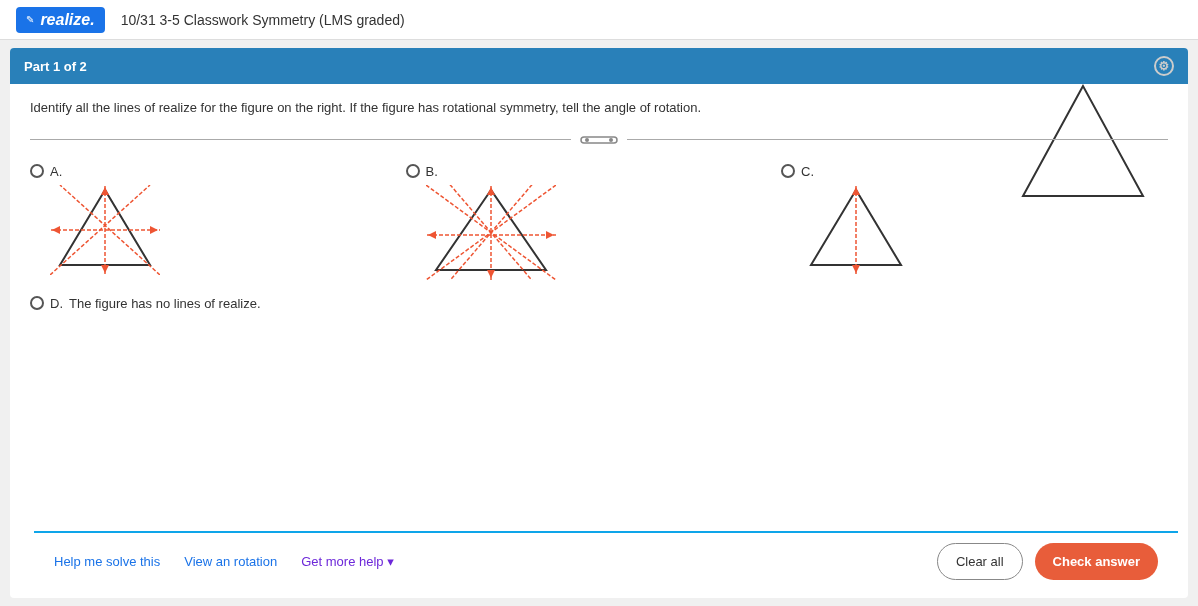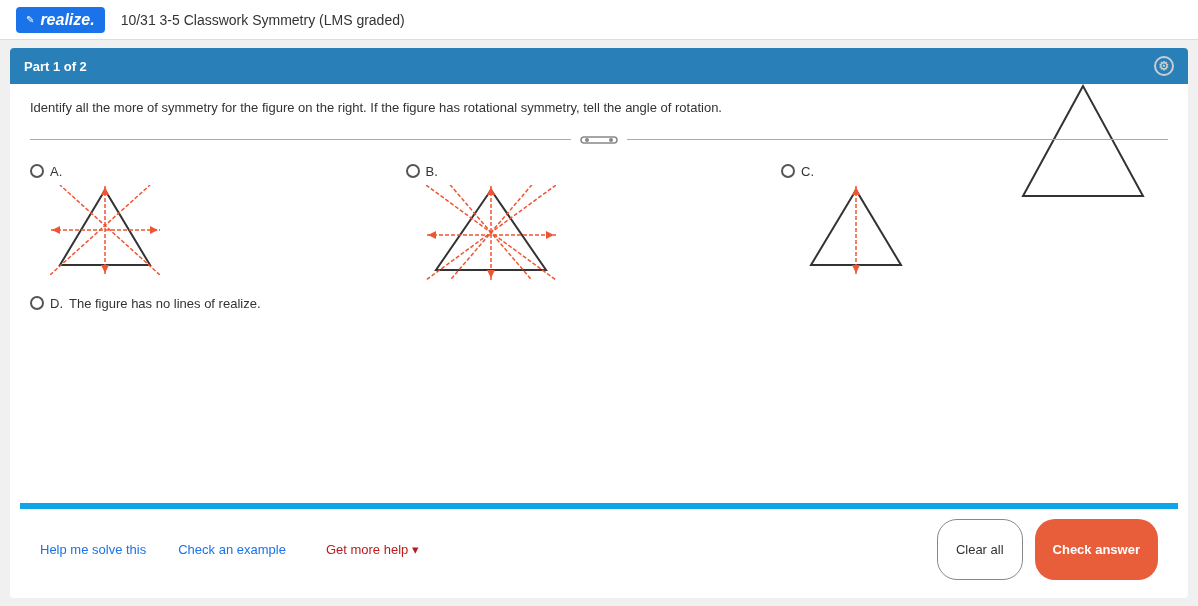--- a/index.html
+++ b/index.html
@@ -175,59 +175,58 @@
       margin-top: 4px;
     }
 
     .choice-d-text {
       font-size: 13px;
       color: #333;
     }
 
     .footer-bar {
       background: #fff;
-      border-top: 6px solid #0ea5e9;
+      border-top: 2px solid #0ea5e9;
       padding: 10px 20px;
       display: flex;
       align-items: center;
-      gap: 32px;
+      gap: 24px;
       position: absolute;
       bottom: 8px;
-      left: 10px;
+      left: 24px;
       right: 10px;
       border-radius: 0 0 4px 4px;
     }
 
     .footer-link {
       font-size: 13px;
       color: #1a73e8;
       cursor: pointer;
       text-decoration: none;
       border: none;
       background: none;
     }
 
     .get-more-help {
       font-size: 13px;
-      color: #b91c1c;
-      cursor: pointer;
-      margin-left: 8px;
+      color: #6d28d9;
+      cursor: pointer;
     }
 
     .footer-right {
       margin-left: auto;
       display: flex;
       gap: 12px;
     }
 
     .btn-clear {
       border: 1px solid #888;
       background: #fff;
       border-radius: 20px;
-      padding: 22px 18px;
+      padding: 10px 18px;
       font-size: 13px;
       color: #333;
       cursor: pointer;
     }
 
     .btn-check {
       background: #e85d3a;
       border: none;
       border-radius: 20px;
       padding: 6px 18px;
@@ -261,21 +260,21 @@
 
     <div class="part-header">
       <span>Part 1 of 2</span>
       <div class="gear-icon">
         <span>⚙</span>
       </div>
     </div>
 
     <div class="question-area">
 
-      <p class="question-text">Identify all the more of symmetry for the figure on the right. If the figure has rotational symmetry, tell the angle of rotation.</p>
+      <p class="question-text">Identify all the lines of realize for the figure on the right. If the figure has rotational symmetry, tell the angle of rotation.</p>
 
       <div class="right-triangle">
         <svg width="150" height="130" viewBox="0 0 150 130">
           <polygon class="tri-outline" points="75,8 15,118 135,118"></polygon>
         </svg>
       </div>
 
       <div class="divider-area">
         <div class="h-line"></div>
         <svg class="connector-svg" width="40" height="20" viewBox="0 0 40 20">
@@ -367,21 +366,21 @@
             <span class="choice-d-text">D.</span>
             <span class="choice-d-text">The figure has no lines of realize.</span>
           </div>
         </div>
 
       </div>
     </div>
 
     <div class="footer-bar">
       <button class="footer-link">Help me solve this</button>
-      <button class="footer-link">Check an example</button>
+      <button class="footer-link">View an rotation</button>
       <span class="get-more-help">Get more help ▾</span>
       <div class="footer-right">
         <button class="btn-clear">Clear all</button>
         <button class="btn-check">Check answer</button>
       </div>
     </div>
 
   </div>
 </div>
 

